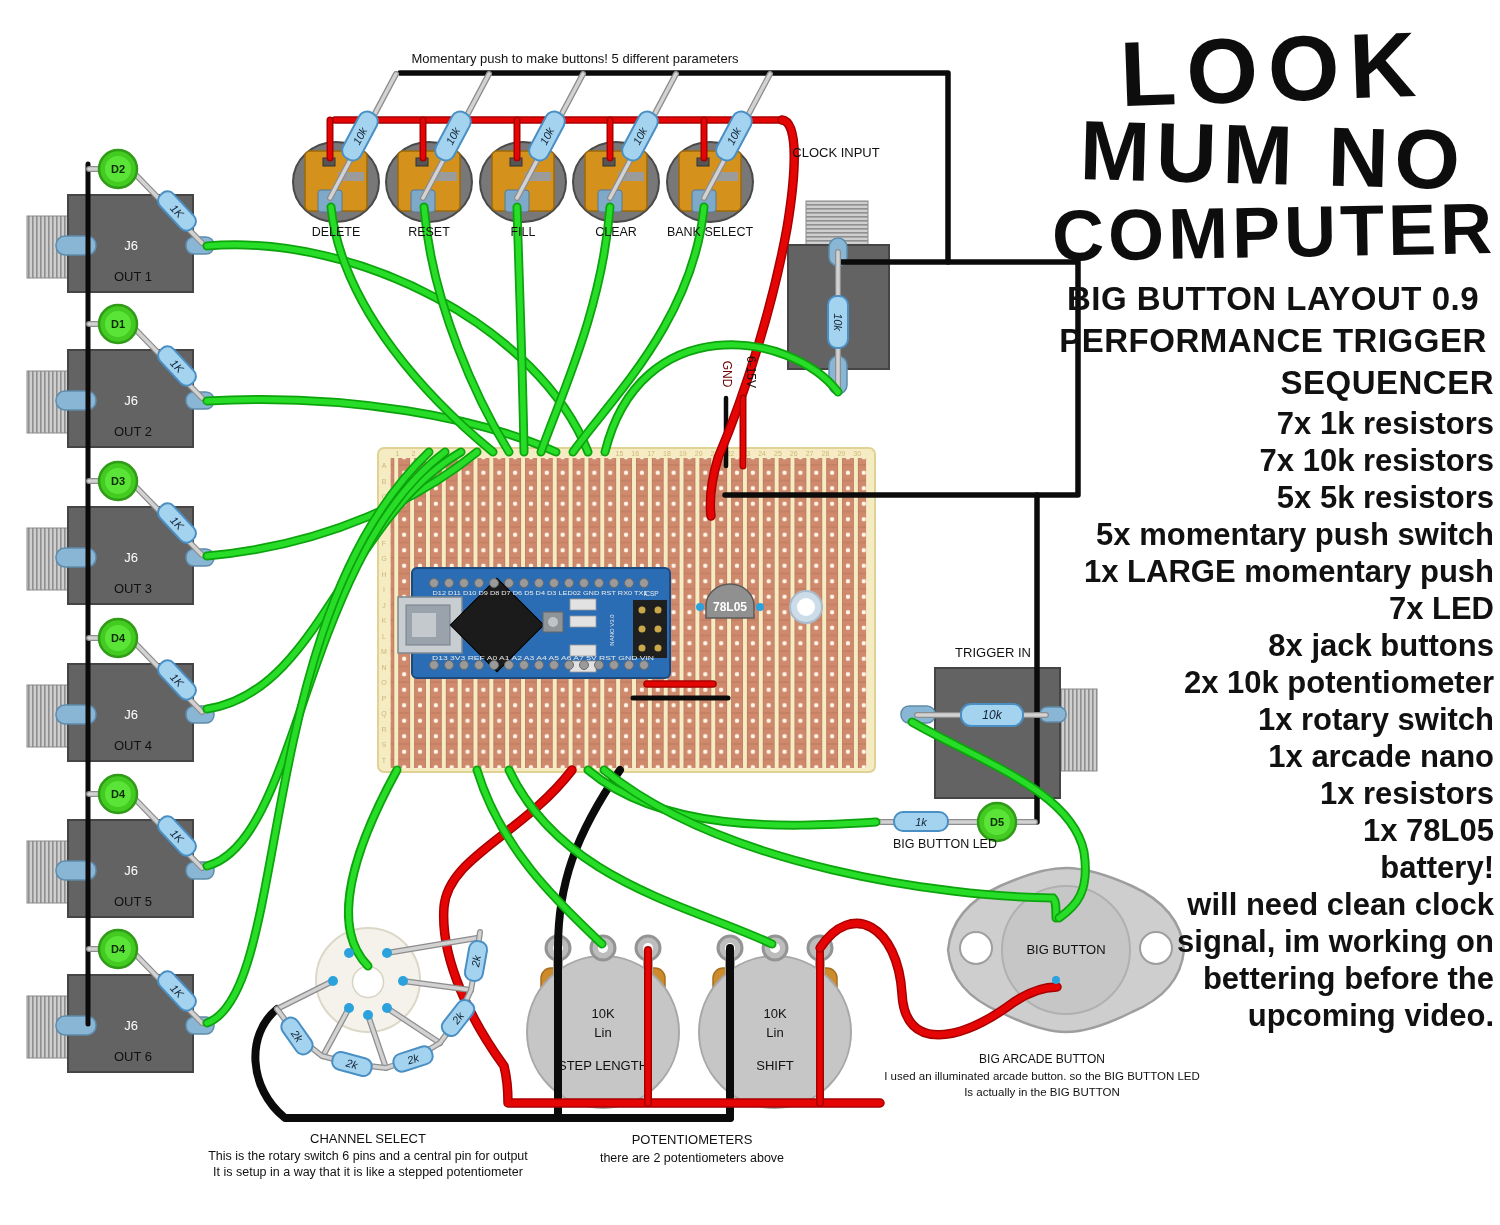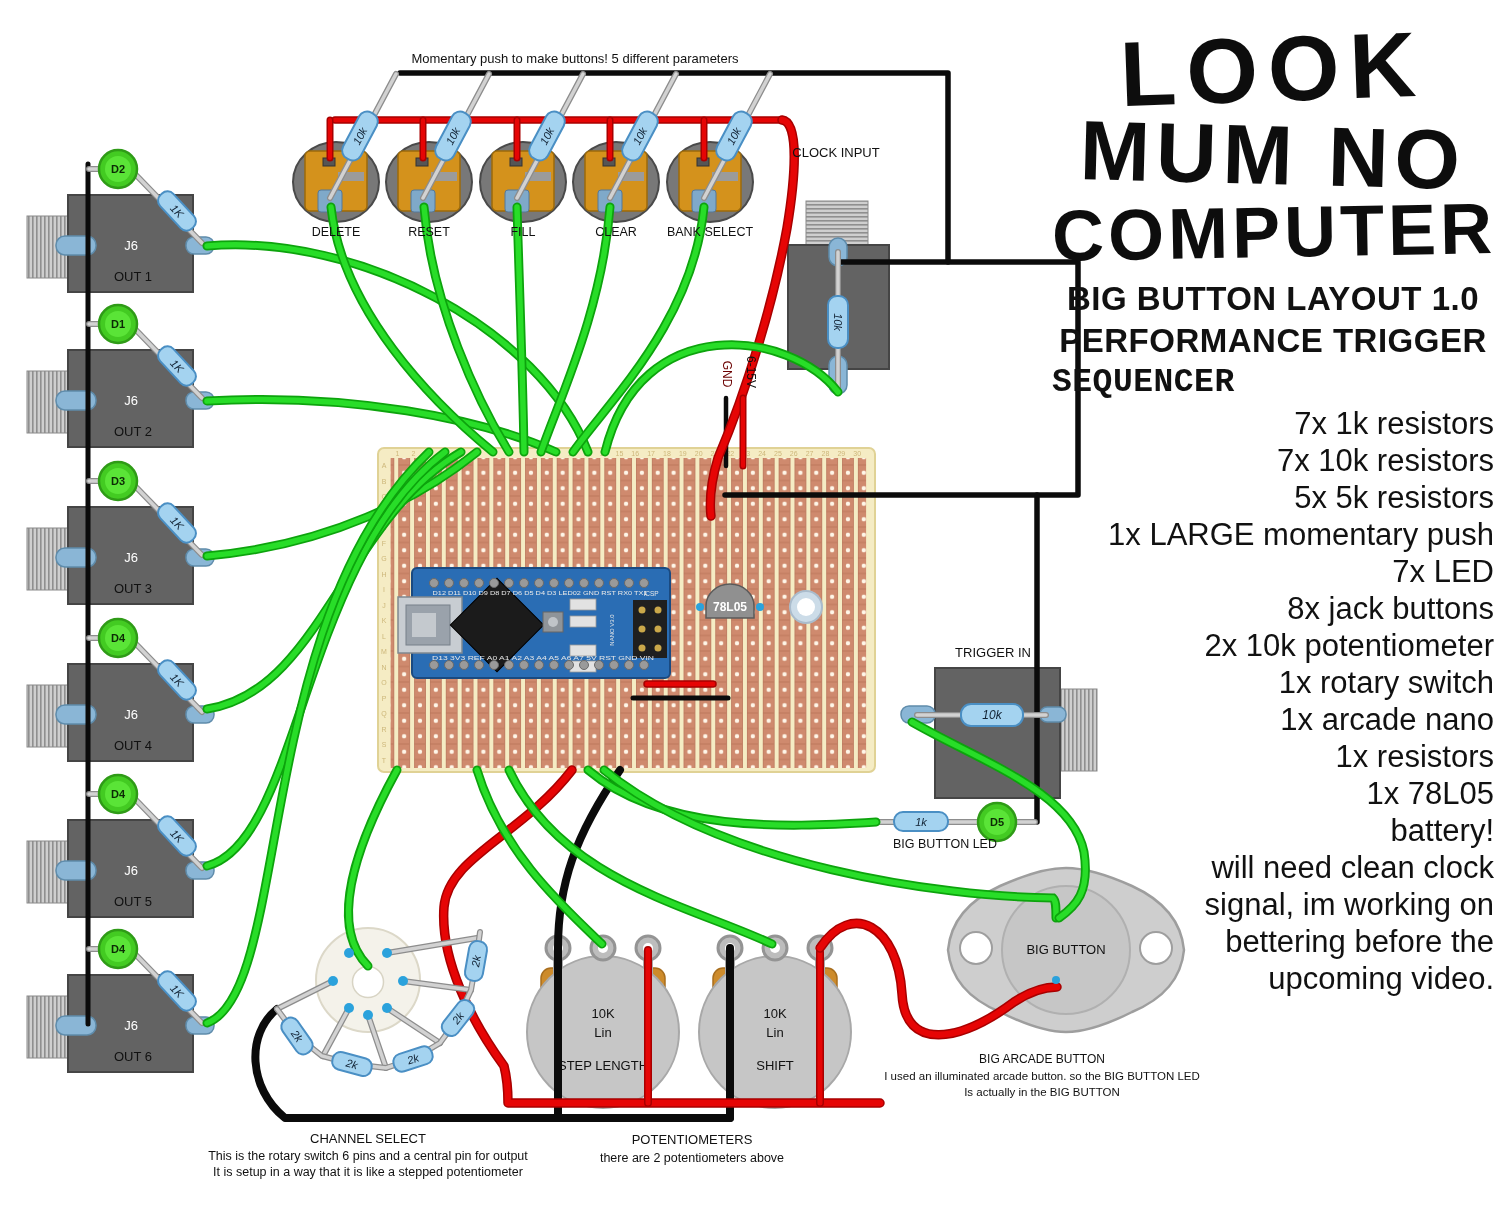--- a/index.html
+++ b/index.html
@@ -30,22 +30,22 @@
   .w-lead{fill:none;stroke:#d2d2d2;stroke-width:3.5;stroke-linecap:round;}
   .cas-lead{fill:none;stroke:#8d8d8d;stroke-width:6;stroke-linecap:round;}
   .board-letter{font-size:7px;fill:#cdb77a;text-anchor:middle;}
   .pin-text{font-size:5px;fill:#e8e8e8;text-anchor:middle;}
   .sidebar{position:absolute;left:1052px;top:24px;width:442px;text-align:right;color:#111;}
   .logo{text-align:center;font-weight:bold;color:#0d0d0d;}
   .logo .l1{font-size:92px;line-height:0.98;letter-spacing:10px;transform:rotate(-2deg);}
   .logo .l2{font-size:84px;line-height:0.98;letter-spacing:6px;transform:rotate(1.5deg);}
   .logo .l3{font-size:72px;line-height:1.02;letter-spacing:4px;transform:rotate(-1deg);}
   .title{font-weight:bold;font-size:33px;line-height:1.28;letter-spacing:0.5px;text-align:center;margin-top:8px;}
-  .title .t3{text-align:left;font-family:Liberation Mono, monospace;}
-  .parts,.notes{font-size:31px;line-height:37px;font-weight:400;}
+  .title .t3{text-align:right;}
+  .parts,.notes{font-size:31px;line-height:37px;font-weight:700;}
 </style>
 </head>
 <body>
 
 <div id="canvas">
 <svg width="1500" height="1225" viewBox="0 0 1500 1225">
   <defs>
     <pattern id="stripPat" width="15.85" height="15.5" patternUnits="userSpaceOnUse">
       <rect x="2.4" y="0" width="11" height="15.5" fill="#cf8a6e" stroke="#b97358" stroke-width="0.8"></rect>
       <circle cx="7.9" cy="7.7" r="2.2" fill="#fff6e8"></circle>
@@ -588,28 +588,29 @@
 </svg>
 
 
 <div class="sidebar">
   <div class="logo">
     <div class="l1">LOOK</div>
     <div class="l2">MUM NO</div>
     <div class="l3">COMPUTER</div>
   </div>
   <div class="title">
-    <div>BIG BUTTON LAYOUT 1.0</div>
+    <div>BIG BUTTON LAYOUT 0.9</div>
     <div>PERFORMANCE TRIGGER</div>
     <div class="t3">SEQUENCER</div>
   </div>
   <div class="parts">
     <div>7x 1k resistors</div>
     <div>7x 10k resistors</div>
     <div>5x 5k resistors</div>
+    <div>5x momentary push switch</div>
     <div>1x LARGE momentary push</div>
     <div>7x LED</div>
     <div>8x jack buttons</div>
     <div>2x 10k potentiometer</div>
     <div>1x rotary switch</div>
     <div>1x arcade nano</div>
     <div>1x resistors</div>
     <div>1x 78L05</div>
   </div>
   <div class="notes">

